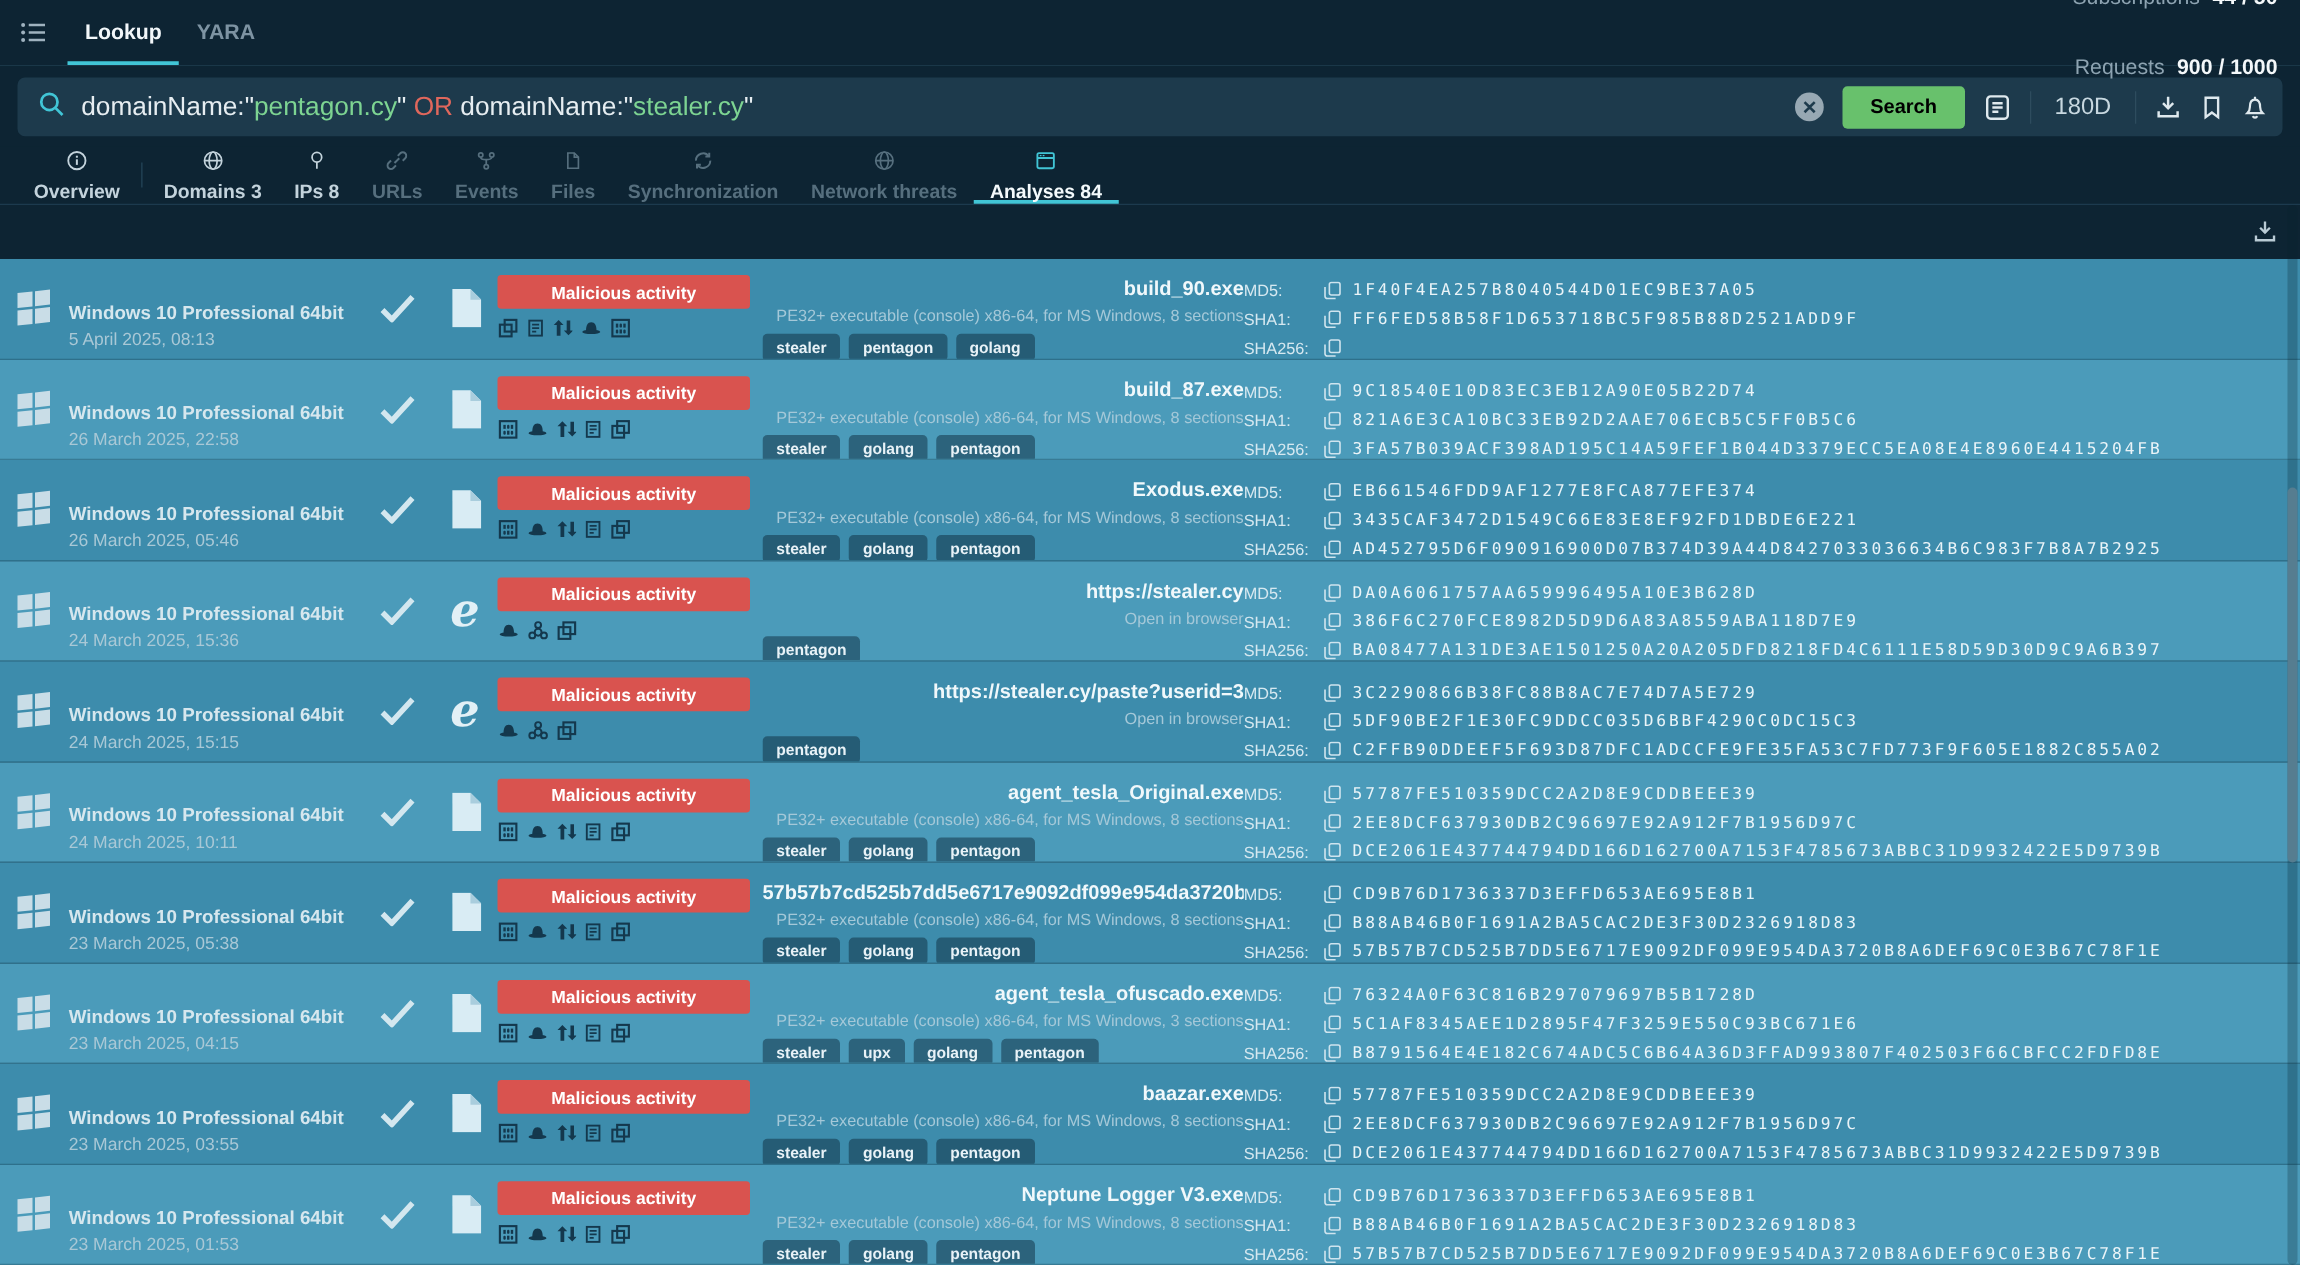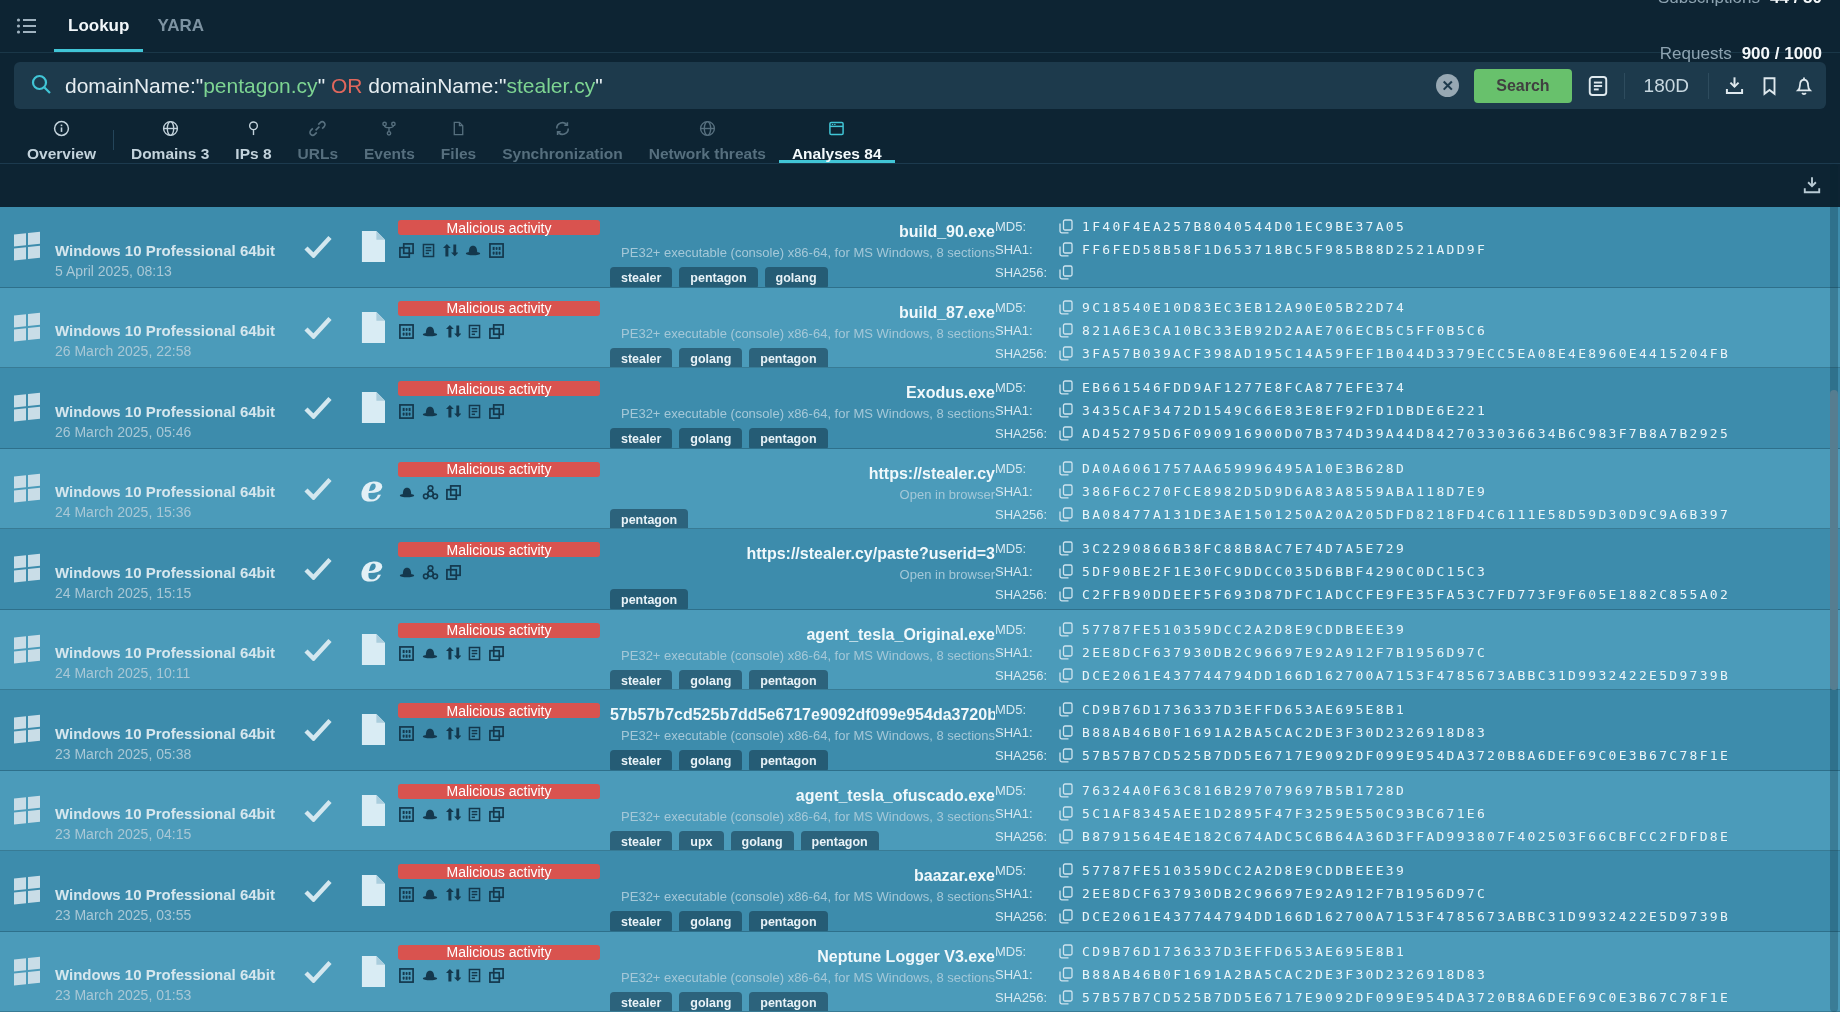--- a/index.html
+++ b/index.html
@@ -23,21 +23,21 @@
 
   
   .search-section { padding:9px 14px 8px 14px; background:#0d2433; }
   .search-box { height:47px; background:#1d3a4c; border-radius:6px; display:flex;
     align-items:center; padding:0 12px 0 16px; }
   .mag { color:#41c5d6; margin-right:13px; flex:0 0 auto; }
   .query { font-size:21px; white-space:pre; flex:1 1 auto; overflow:hidden; }
   .search-right { display:flex; align-items:center; gap:15px; flex:0 0 auto; }
   .clear-btn { width:23px; height:23px; border-radius:50%; background:#97a8b3; color:#1d3a4c;
     display:flex; align-items:center; justify-content:center; font-size:15px; font-weight:bold; cursor:pointer; }
-  .search-btn { background:#68c16c; color:#404040; font-weight:bold; font-size:16px;
+  .search-btn { background:#68c16c; color:#000000; font-weight:bold; font-size:16px;
     padding:8px 22px; border:none; border-radius:4px; cursor:pointer; font-family:inherit; }
   .icon-btn { color:#dfe9ee; display:flex; align-items:center; justify-content:center; cursor:pointer; }
   .vsep { width:1px; height:26px; background:#2e4c5e; }
   .period { font-size:19px; color:#c8d8e0; cursor:pointer; padding:0 4px; }
 
   
   .tabbar { height:47px; display:flex; align-items:stretch; padding-left:14px; gap:0;
     background:#0d2433; border-bottom:1px solid #1c3a4e; }
   .tab { display:flex; align-items:center; gap:8px; padding:3px 13px 0 13px; font-size:15.5px;
     font-weight:bold; border-bottom:3px solid transparent; cursor:pointer;flex-direction:column; }
@@ -64,34 +64,34 @@
     grid-template-columns:12px 12px; grid-template-rows:12px 12px; gap:2px; transform:skewY(-6deg); }
   .winlogo span { background:#c9dde7; }
   .os-name { font-size:15px; font-weight:bold; color:#d6e7ee;margin-top:27px; }
   .os-date { font-size:14px; color:#a9c8d6; margin-top:4px; }
 
   .col-check { width:56px; display:flex; align-items:center; justify-content:center; color:#d3e7ef; }
   .col-type { width:52px; display:flex; align-items:center; justify-content:center; }
   .etype { font:italic bold 37px "DejaVu Serif", serif; color:#e2f0f6; line-height:1; }
 
   .col-badge { width:212px; padding-top:13px; }
-  .badge { width:202px; height:15px; background:#d9534f; border-radius:3px; color:#ffffff;
-    font-size:14px; font-weight:normal; display:flex; align-items:center; justify-content:center; }
+  .badge { width:202px; height:27px; background:#d9534f; border-radius:3px; color:#ffffff;
+    font-size:14px; font-weight:bold; display:flex; align-items:center; justify-content:center; }
   .mini-icons { display:flex; gap:6px; margin-top:7px; color:#14384d; }
   .mini-icons svg { display:block; }
 
   .col-name { width:385px; padding-top:16px; overflow:hidden;text-align:right; }
   .fname { font-size:16px; font-weight:bold; color:#f0f8fb; white-space:nowrap; overflow:hidden; }
   .fdesc { font-size:13px; color:#a4c8d8; margin-top:4px; white-space:nowrap; overflow:hidden; }
   .tags { display:flex; gap:7px; margin-top:7px; }
   .tag { background:rgba(13,43,62,0.5); color:#e8f2f7; font-size:12.5px; font-weight:bold;
     padding:4px 11px; border-radius:4px; cursor:pointer; }
 
   .col-hash { flex:1; padding-top:12px; }
-  .hline { display:flex; align-items:flex-start; height:21px; margin-bottom:2px; }
+  .hline { display:flex; align-items:flex-end; height:21px; margin-bottom:2px; }
   .hlabel { width:64px; font-size:13px; color:#d6e8f0; flex:0 0 auto; }
   .copy { color:#cfe4ee; margin-right:9px; cursor:pointer; flex:0 0 auto; display:flex; }
   .hval { font-family:"DejaVu Sans Mono", monospace; font-size:13px; letter-spacing:2.3px;
     color:#eaf4f8; white-space:nowrap; }
 
   .scroll-track { position:absolute; right:2px; top:164px; width:8px; height:848px;
     background:rgba(8,30,44,0.25); border-radius:4px; }
   .scroll-thumb { position:absolute; right:2px; top:390px; width:8px; height:300px;
     background:#567d90; border-radius:4px; }
 </style>

